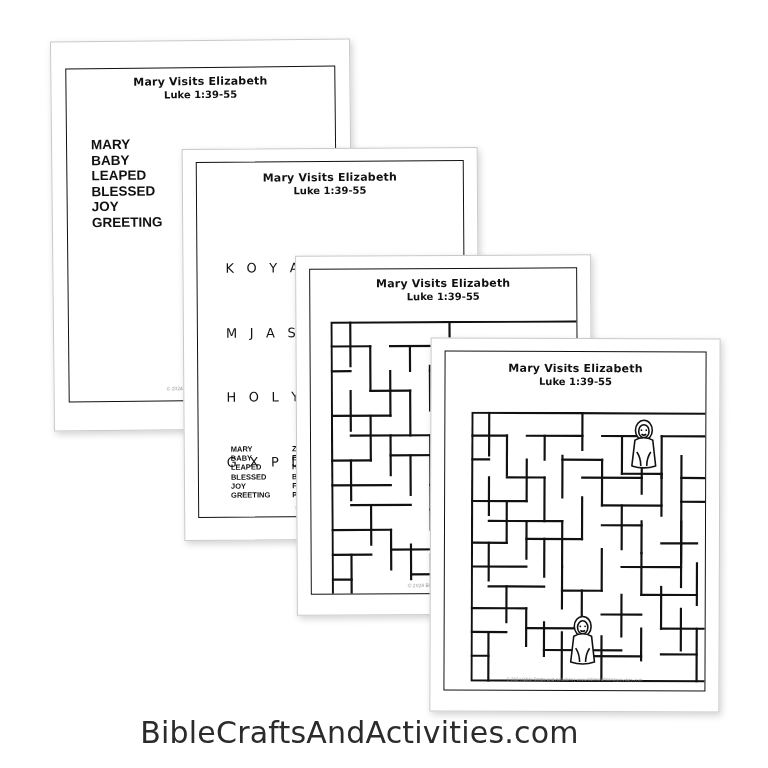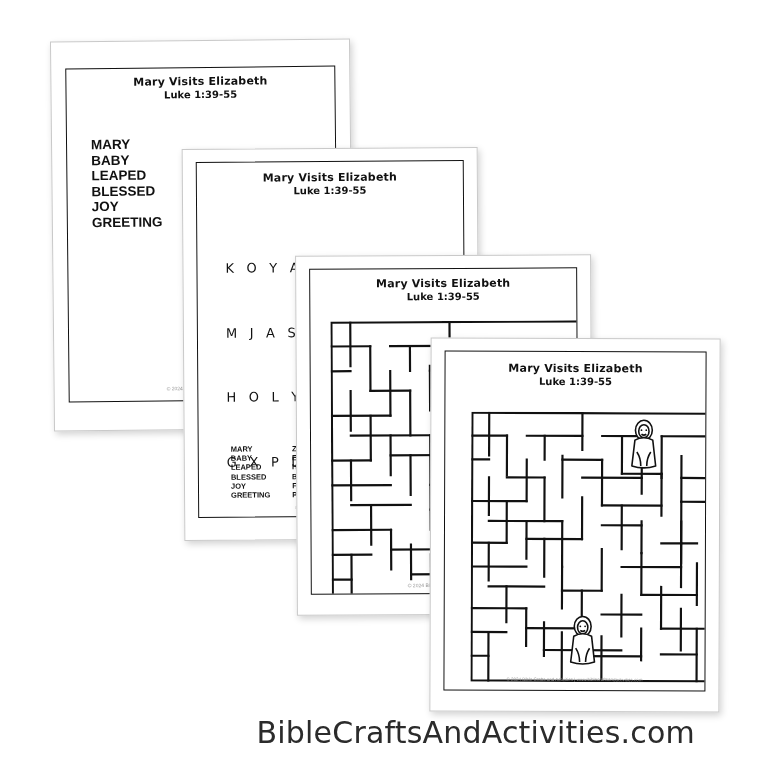--- a/index.html
+++ b/index.html
@@ -10,20 +10,21 @@
     width: 768px;
     height: 768px;
     background: #ffffff;
     font-family: "Liberation Sans", sans-serif;
     overflow: hidden;
   }
   #stage {
     position: relative;
     width: 695px;
     height: 768px;
+    padding-left: 24px;
   }
 
   
   .sheet {
     position: absolute;
     background: #ffffff;
     border: 1px solid #c9c9c9;
     box-shadow: 2px 3px 7px rgba(0,0,0,0.18);
     box-sizing: border-box;
     overflow: hidden;
@@ -162,21 +163,21 @@
     position: absolute;
     left: 26px; top: 60px;
     width: 238px; height: 270px;
   }
 
   
   #brand {
     position: absolute;
     left: 0; right: 0;
     bottom: 18px;
-    text-align: right;
+    text-align: center;
     font-size: 30px;
     color: #2b2b2b;
     font-family: "DejaVu Sans", sans-serif;
     letter-spacing: .2px;
   }
 </style>
 </head>
 <body>
 
 <div id="stage">

